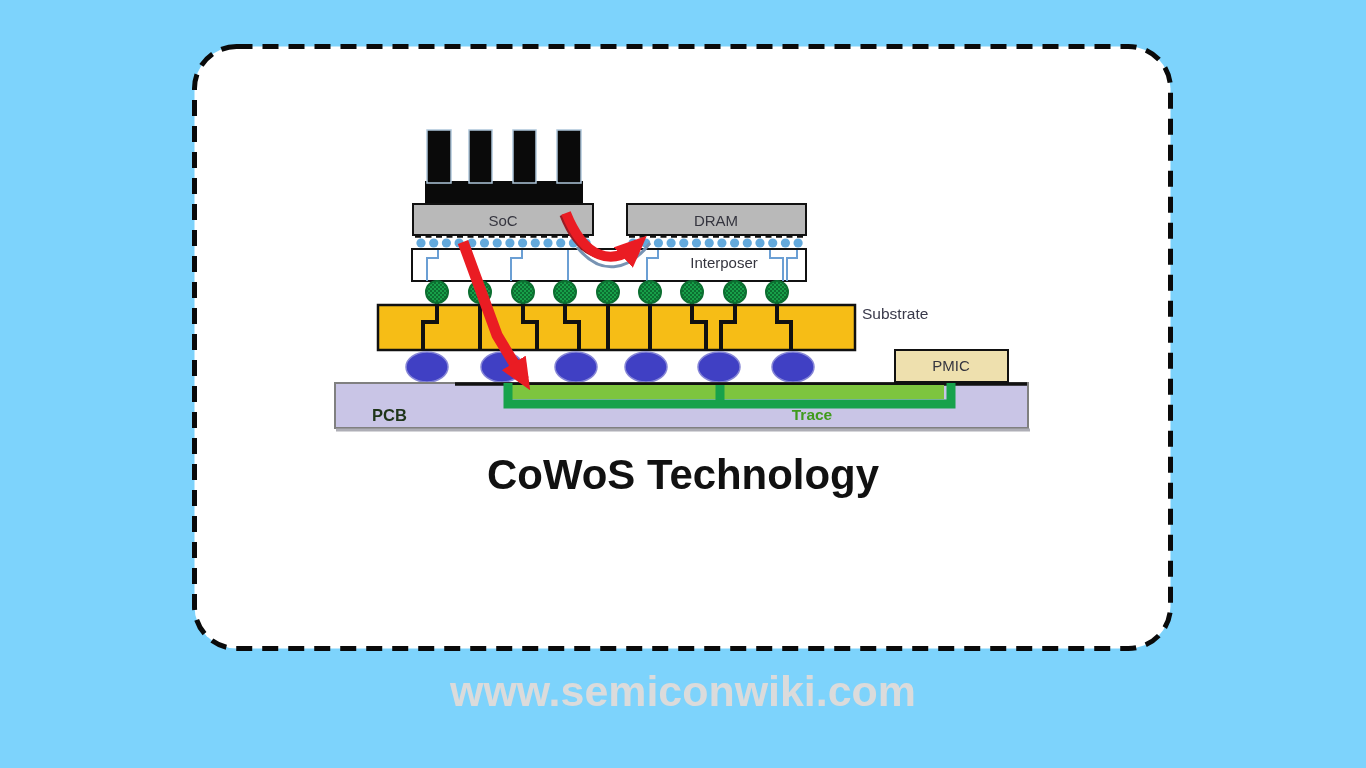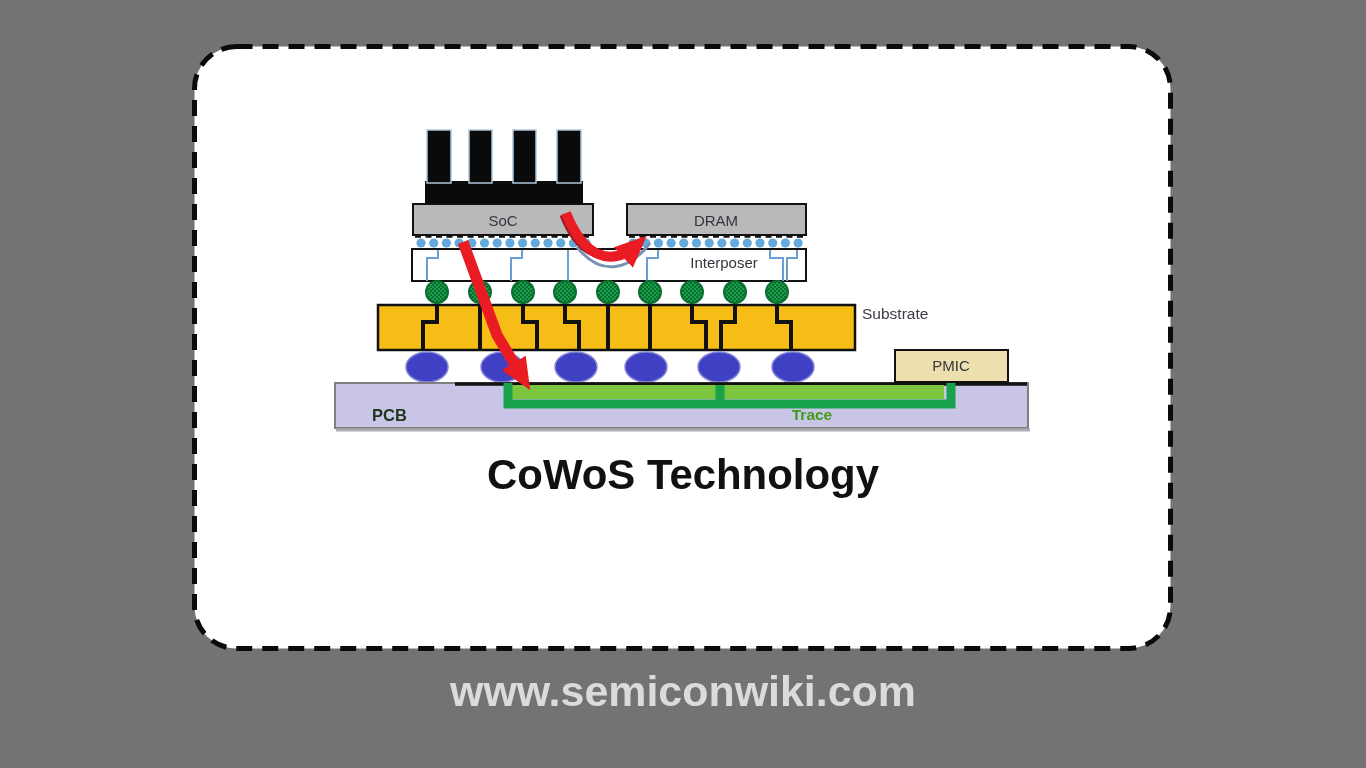--- a/index.html
+++ b/index.html
@@ -1,16 +1,16 @@
 <!DOCTYPE html>
 <html><head>
 <meta charset="utf-8">
 <style>
   html,body{margin:0;padding:0;background:#ffffff;}
-  .page{position:relative;width:1366px;height:768px;background:#737373;overflow:hidden;
+  .page{position:relative;width:1366px;height:768px;background:#7dd3fc;overflow:hidden;
         font-family:"Liberation Sans", sans-serif;text-decoration:underline;}
   svg{position:absolute;left:0;top:0;}
   text{font-family:"Liberation Sans", sans-serif;}
   .chip-label{font-size:15px;fill:#35353f;}
   .side-label{font-size:15.5px;fill:#39394a;}
   .pcb-label{font-size:16.5px;font-weight:bold;fill:#1f351a;}
   .trace-label{font-size:15.5px;font-weight:bold;fill:#3f9b1c;}
   .title-text{font-size:42px;font-weight:bold;fill:#111111;}
   .watermark-text{font-size:42px;font-weight:bold;fill:#dbdbdb;}
 </style>

